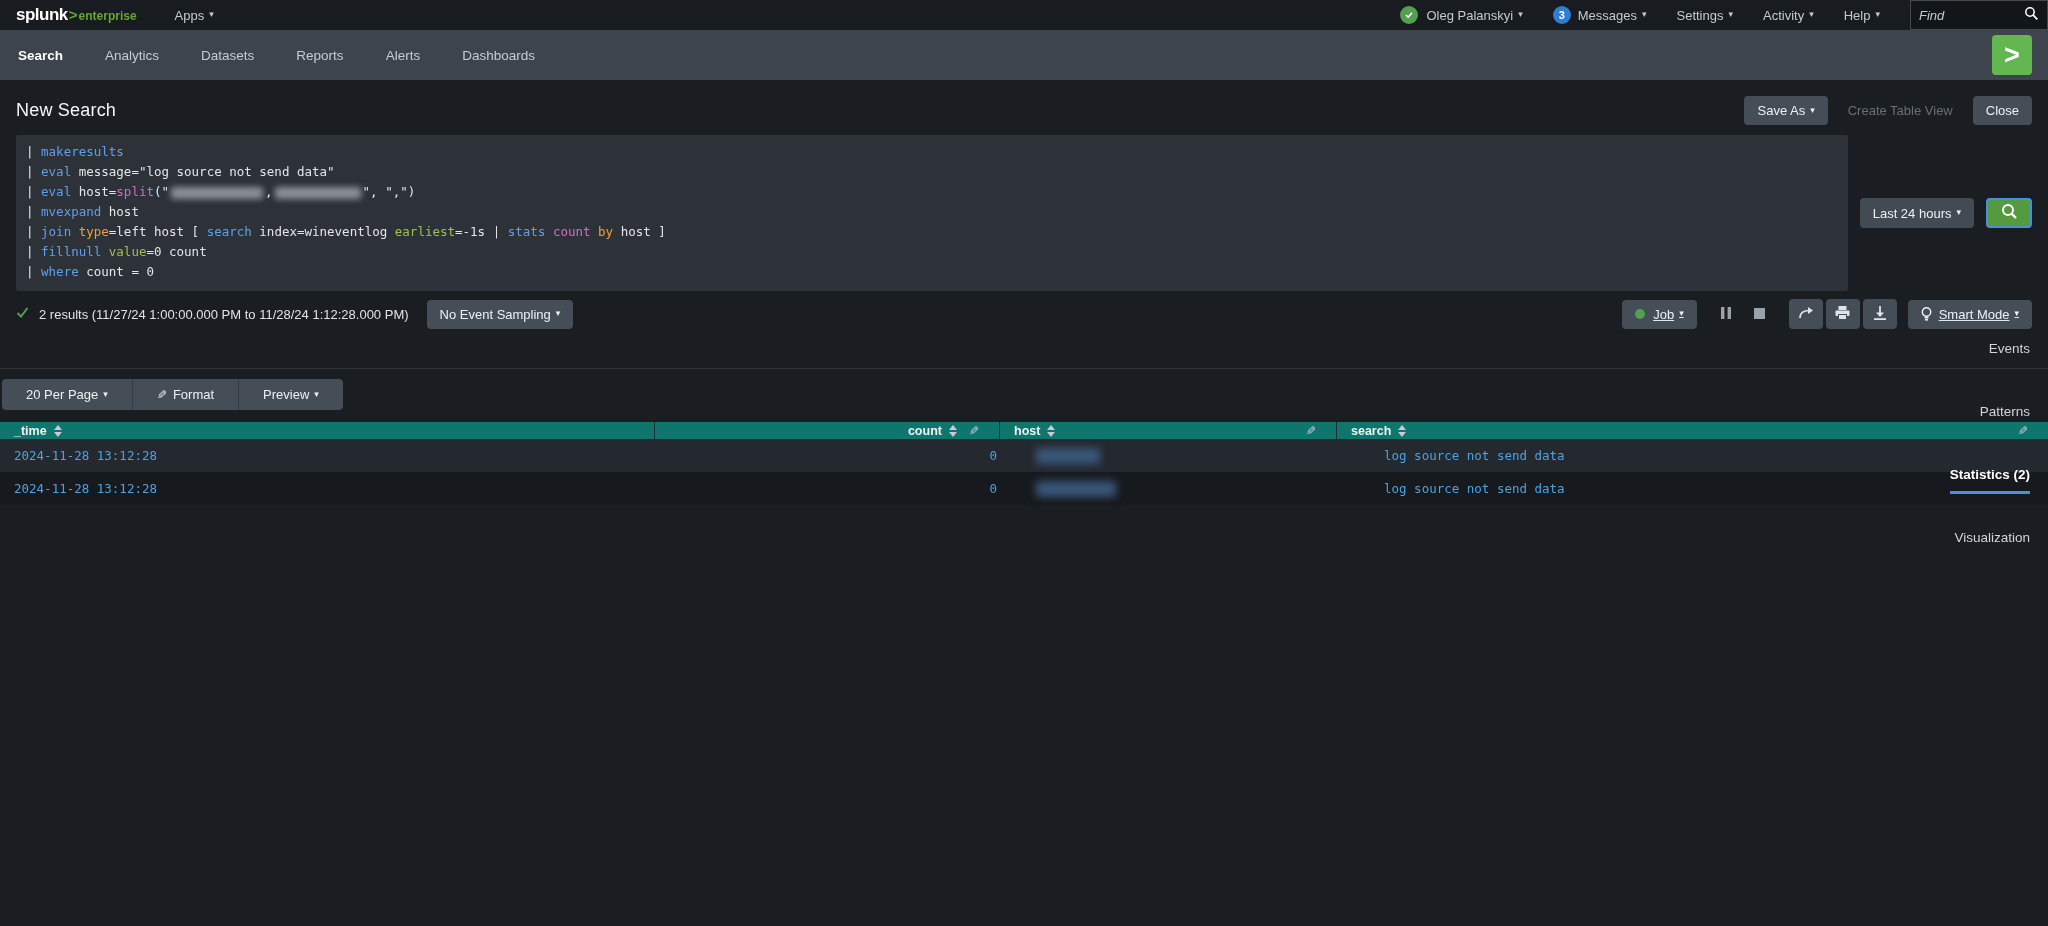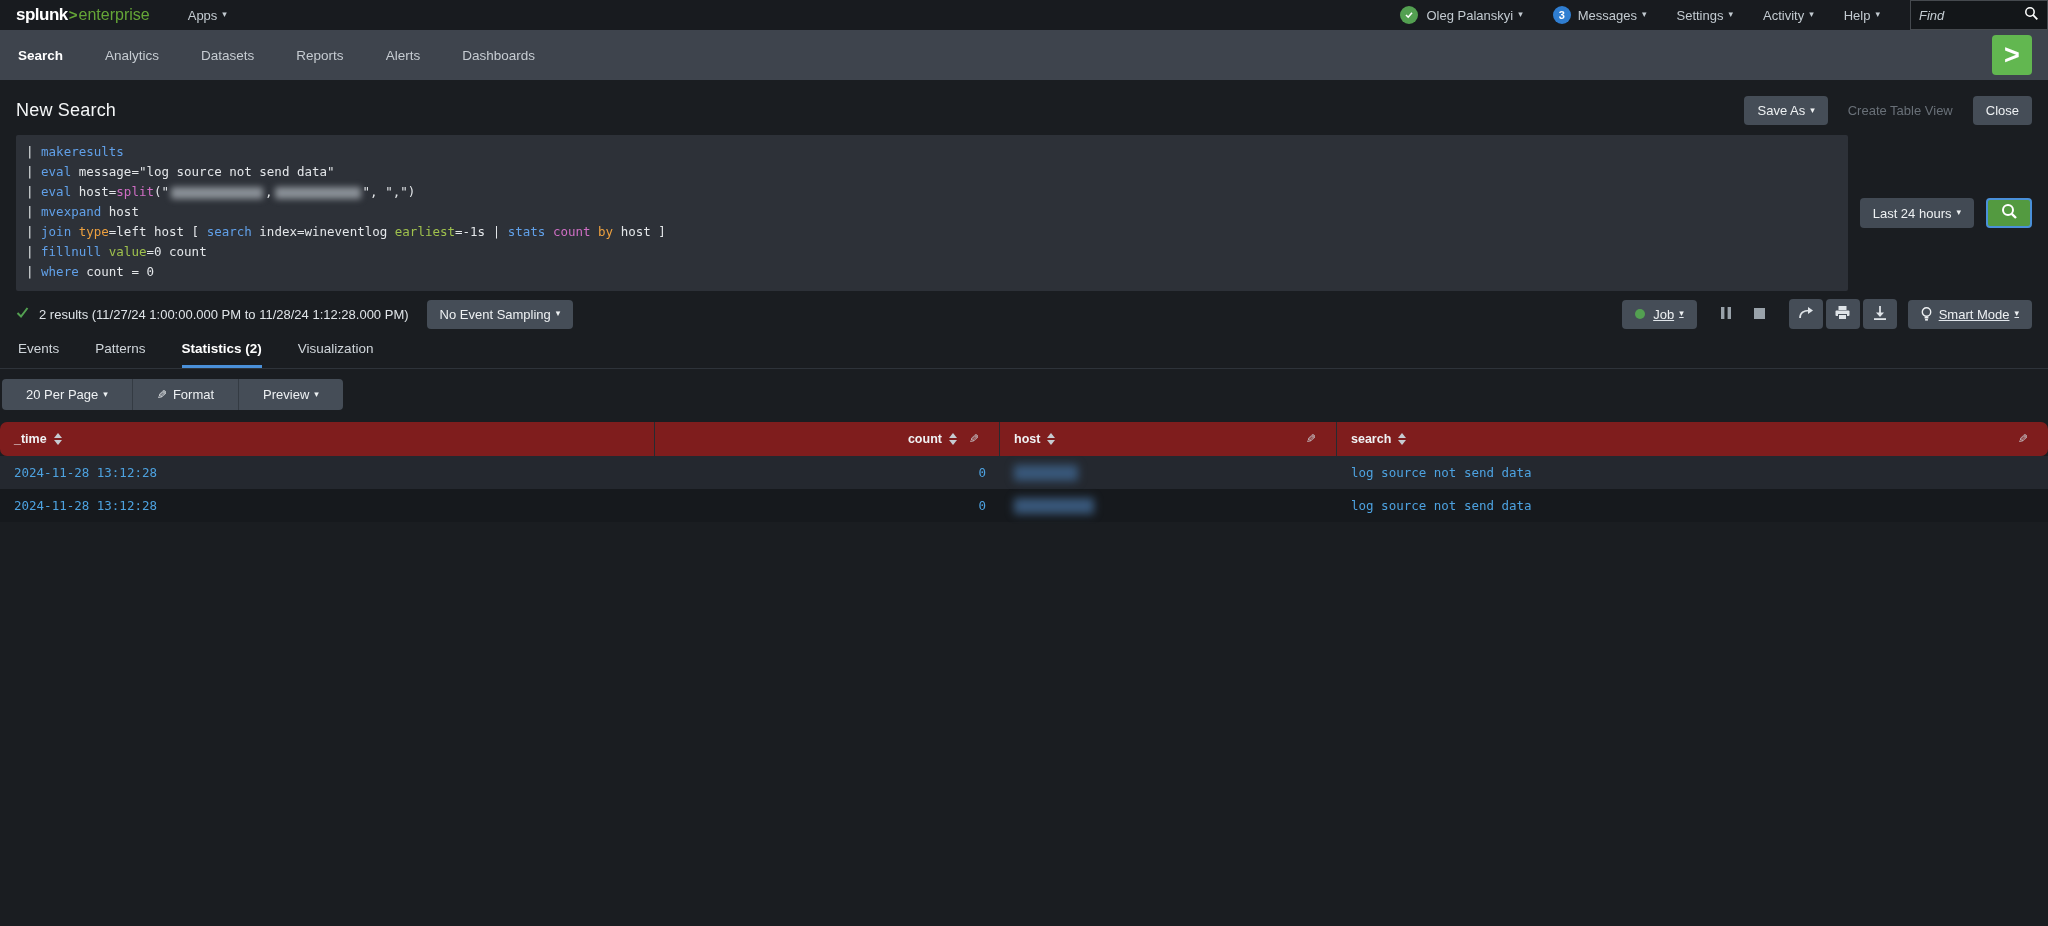--- a/index.html
+++ b/index.html
@@ -12,21 +12,21 @@
   }
   .caret { font-size: 9px; margin-left: 5px; position: relative; top: -1px; }
 
   
   .topbar {
     height: 30px; background: #181b1f;
     display: flex; align-items: center; padding-left: 16px;
   }
   .logo { display: flex; align-items: baseline; cursor: pointer; }
   .logo-brand { color: #ffffff; font-weight: bold; font-size: 17px; letter-spacing: -0.5px; }
-  .logo-product { color: #65a637; font-size: 16px; font-weight: 400; }
+  .logo-product { color: #65a637; font-size: 12px; font-weight: 700; }
   .logo-gt { color: #65a637; font-size: 15px; font-weight: bold; margin: 0 1px; }
   .top-menu { color: #c3cbd1; display: flex; align-items: center; cursor: pointer; white-space: nowrap; }
   .apps-menu { margin-left: 38px; }
   .top-right { margin-left: auto; display: flex; align-items: center; height: 100%; }
   .top-right .top-menu { margin-right: 30px; }
   .avatar {
     width: 18px; height: 18px; border-radius: 50%; background: #53a051;
     display: inline-flex; align-items: center; justify-content: center; margin-right: 8px;
   }
   .msg-badge {
@@ -105,49 +105,49 @@
   }
   .sq-btn {
     width: 34px; height: 30px; background: #454d57; border: none; border-radius: 4px;
     display: inline-flex; align-items: center; justify-content: center; cursor: pointer; margin-right: 3px;
   }
   .gap-l { margin-left: 16px; } .gap-s { margin-left: 8px; }
 
   
   .tabs-row {
     display: flex; align-items: flex-end; gap: 36px; padding: 6px 18px 0 18px;
-    border-bottom: 1px solid #2e333a; height: 34px;
+    border-bottom: 1px solid #2e333a; height: 34px; flex-direction: column;
   }
   .tab { color: #cfd5da; font-size: 13.5px; padding-bottom: 9px; cursor: pointer; border-bottom: 3px solid transparent; }
   .tab.active { color: #ffffff; font-weight: bold; border-bottom-color: #4a90d9; }
 
   
   .pager-row { display: flex; padding: 10px 0 0 2px; }
   .btn-group { display: flex; }
   .btn-group .btn { border-radius: 0; border-right: 1px solid #343b43; padding: 8px 24px; }
   .btn-group .btn:first-child { border-radius: 4px 0 0 4px; }
   .btn-group .btn:last-child  { border-radius: 0 4px 4px 0; border-right: none; }
   .pencil { font-size: 12px; margin-right: 6px; display:inline-block; transform: scaleX(-1); }
 
   
   .results-table { width: 100%; margin-top: 12px; border-collapse: collapse; }
-  .thead { display: flex; background: #7f1d1d; height: 34px; font-weight: bold; color: #f0f2f4; font-size: 12.5px; border-radius: 7px; }
+  .thead { display: flex; background: #0f766e; height: 17px; font-weight: bold; color: #f0f2f4; font-size: 12.5px; }
   .th { display: flex; align-items: center; padding: 0 14px; border-right: 1px solid #262b31; }
   .th:last-child { border-right: none; }
   .col-time    { width: 655px; }
   .col-count   { width: 345px; }
   .col-host    { width: 337px; }
   .col-message { flex: 1; }
   .th-right { justify-content: flex-end; }
   .th .edit-icon { color: #cfd5da; font-weight: normal; cursor: pointer; }
   .th-spacer { flex: 1; }
   .sort { display: inline-flex; flex-direction: column; gap: 2px; margin-left: 7px; cursor: pointer; }
   .tri-up   { width: 0; height: 0; border-left: 4px solid transparent; border-right: 4px solid transparent; border-bottom: 5px solid #c6ccd2; }
   .tri-down { width: 0; height: 0; border-left: 4px solid transparent; border-right: 4px solid transparent; border-top: 5px solid #c6ccd2; }
-  .trow { display: flex; height: 33px; font-family: "DejaVu Sans Mono", monospace; font-size: 12.5px; }
+  .trow { display: flex; height: 33px; font-family: "DejaVu Sans Mono", monospace; font-size: 12.5px; gap: 11px; }
   .trow.odd  { background: #24282f; }
   .trow.even { background: #16191d; }
   .td { display: flex; align-items: center; padding: 0 14px; }
   .cell-link { color: #4da2e0; cursor: pointer; }
   .td-right { justify-content: flex-end; }
   .host-blur { display: inline-block; height: 16px; background: #39587a; border-radius: 2px; filter: blur(4px); }
 </style>
 </head>
 <body>
 

